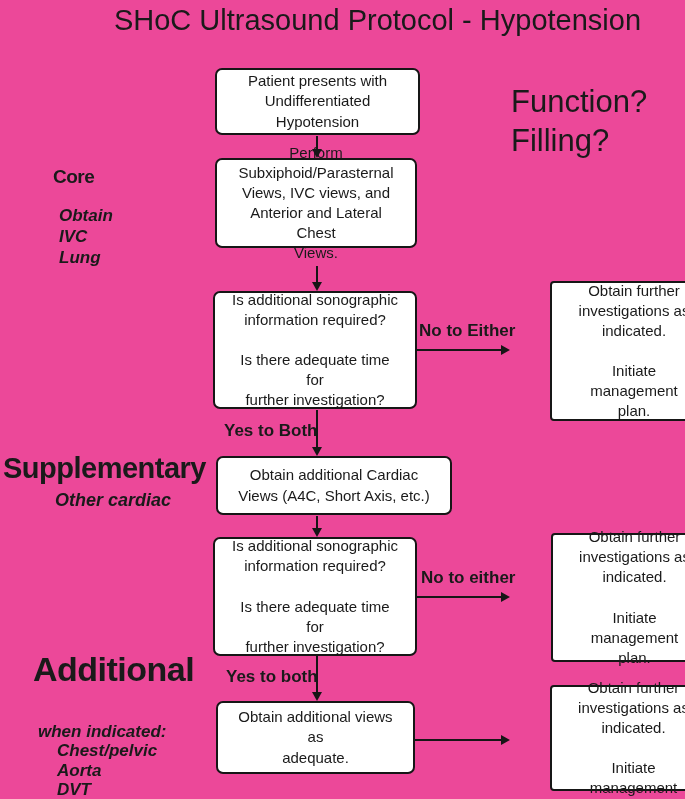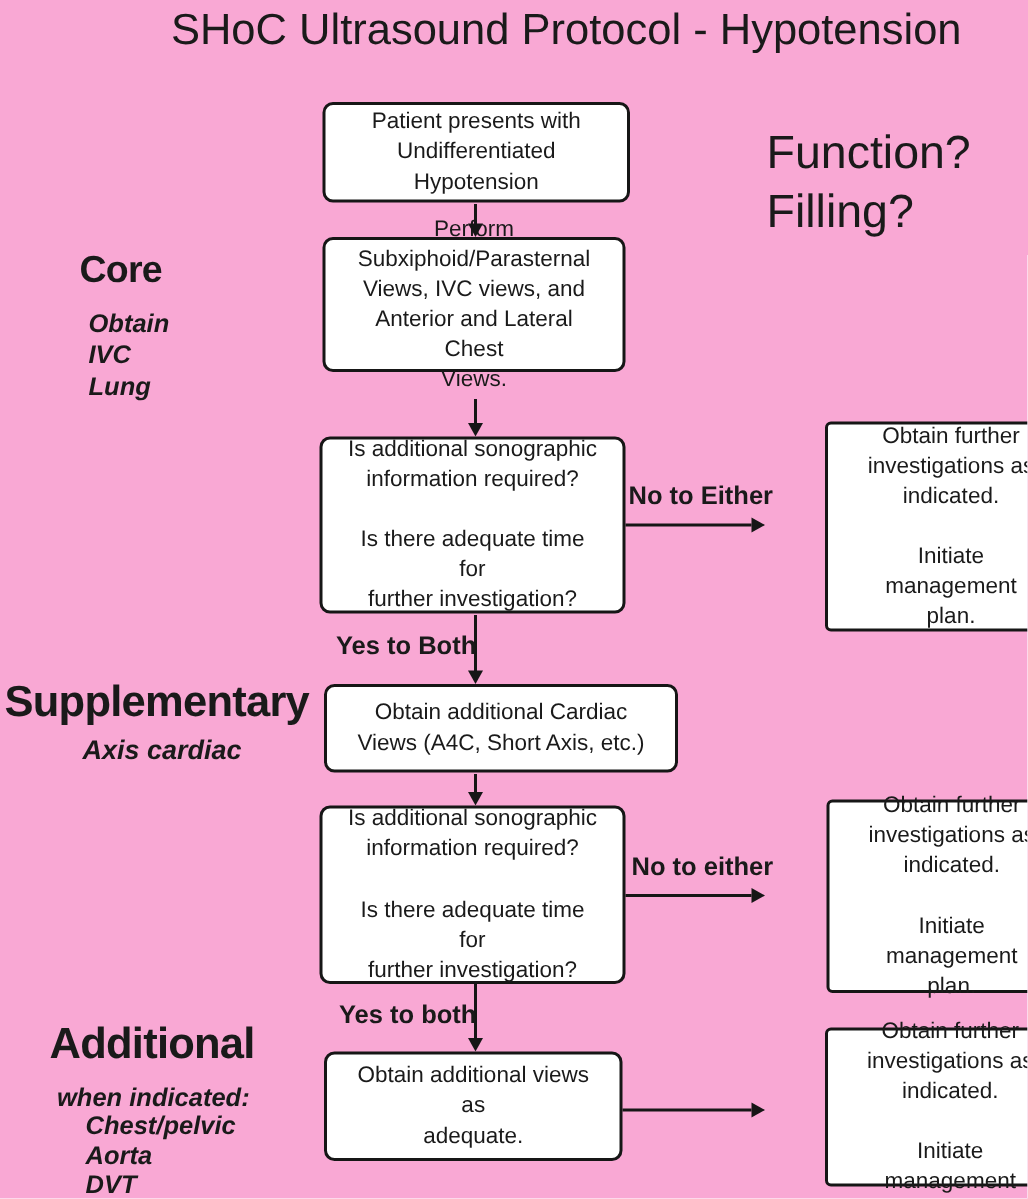--- a/index.html
+++ b/index.html
@@ -1,17 +1,17 @@
 <!DOCTYPE html>
 <html><head>
 <meta charset="utf-8">
 <style>
   html,body{margin:0;padding:0;background:#fff;}
   #canvas{
-    position:relative;width:685px;height:799px;background:#f9a8d4;
+    position:relative;width:685px;height:799px;background:#ec4899;
     font-family:"Liberation Sans", sans-serif;color:#1a1a1a;overflow:hidden;
   }
   .title{
     position:absolute;left:70px;top:4px;width:615px;text-align:center;
     font-size:29px;font-weight:400;letter-spacing:0px;white-space:nowrap;
   }
   .questions{position:absolute;left:511px;top:82px;font-size:31px;line-height:39px;font-weight:400;}
   .sec-label{position:absolute;font-weight:700;letter-spacing:-0.5px;}
   .sec-sub{position:absolute;font-weight:700;font-style:italic;}
   .fbox{
@@ -31,31 +31,31 @@
 
 <div id="canvas">
 
   <div class="title">SHoC Ultrasound Protocol - Hypotension</div>
 
   <div class="questions">
     <div>Function?</div>
     <div>Filling?</div>
   </div>
 
-  <div class="sec-label" style="left:53px;top:166px;font-size:25px;">Core</div>
+  <div class="sec-label" style="left:53px;top:166px;font-size:19px;">Core</div>
   <div class="sec-sub" style="left:59px;top:205px;font-size:17px;line-height:21px;">
     <div>Obtain</div>
     <div>IVC</div>
     <div>Lung</div>
   </div>
 
   <div class="sec-label" style="left:3px;top:452px;font-size:29px;">Supplementary</div>
-  <div class="sec-sub" style="left:55px;top:490px;font-size:18px;">Axis cardiac</div>
+  <div class="sec-sub" style="left:55px;top:490px;font-size:18px;">Other cardiac</div>
 
-  <div class="sec-label" style="left:33px;top:680px;font-size:29px;">Additional</div>
+  <div class="sec-label" style="left:33px;top:650px;font-size:34px;">Additional</div>
   <div class="sec-sub" style="left:38px;top:722px;font-size:17px;">when indicated:</div>
   <div class="sec-sub" style="left:57px;top:741px;font-size:17px;line-height:19.5px;">
     <div>Chest/pelvic</div>
     <div>Aorta</div>
     <div>DVT</div>
   </div>
 
   <div class="fbox" style="left:215px;top:68px;width:205px;height:67px;">Patient presents with
 Undifferentiated Hypotension</div>
   <div class="fbox" style="left:215px;top:158px;width:202px;height:90px;">Perform

